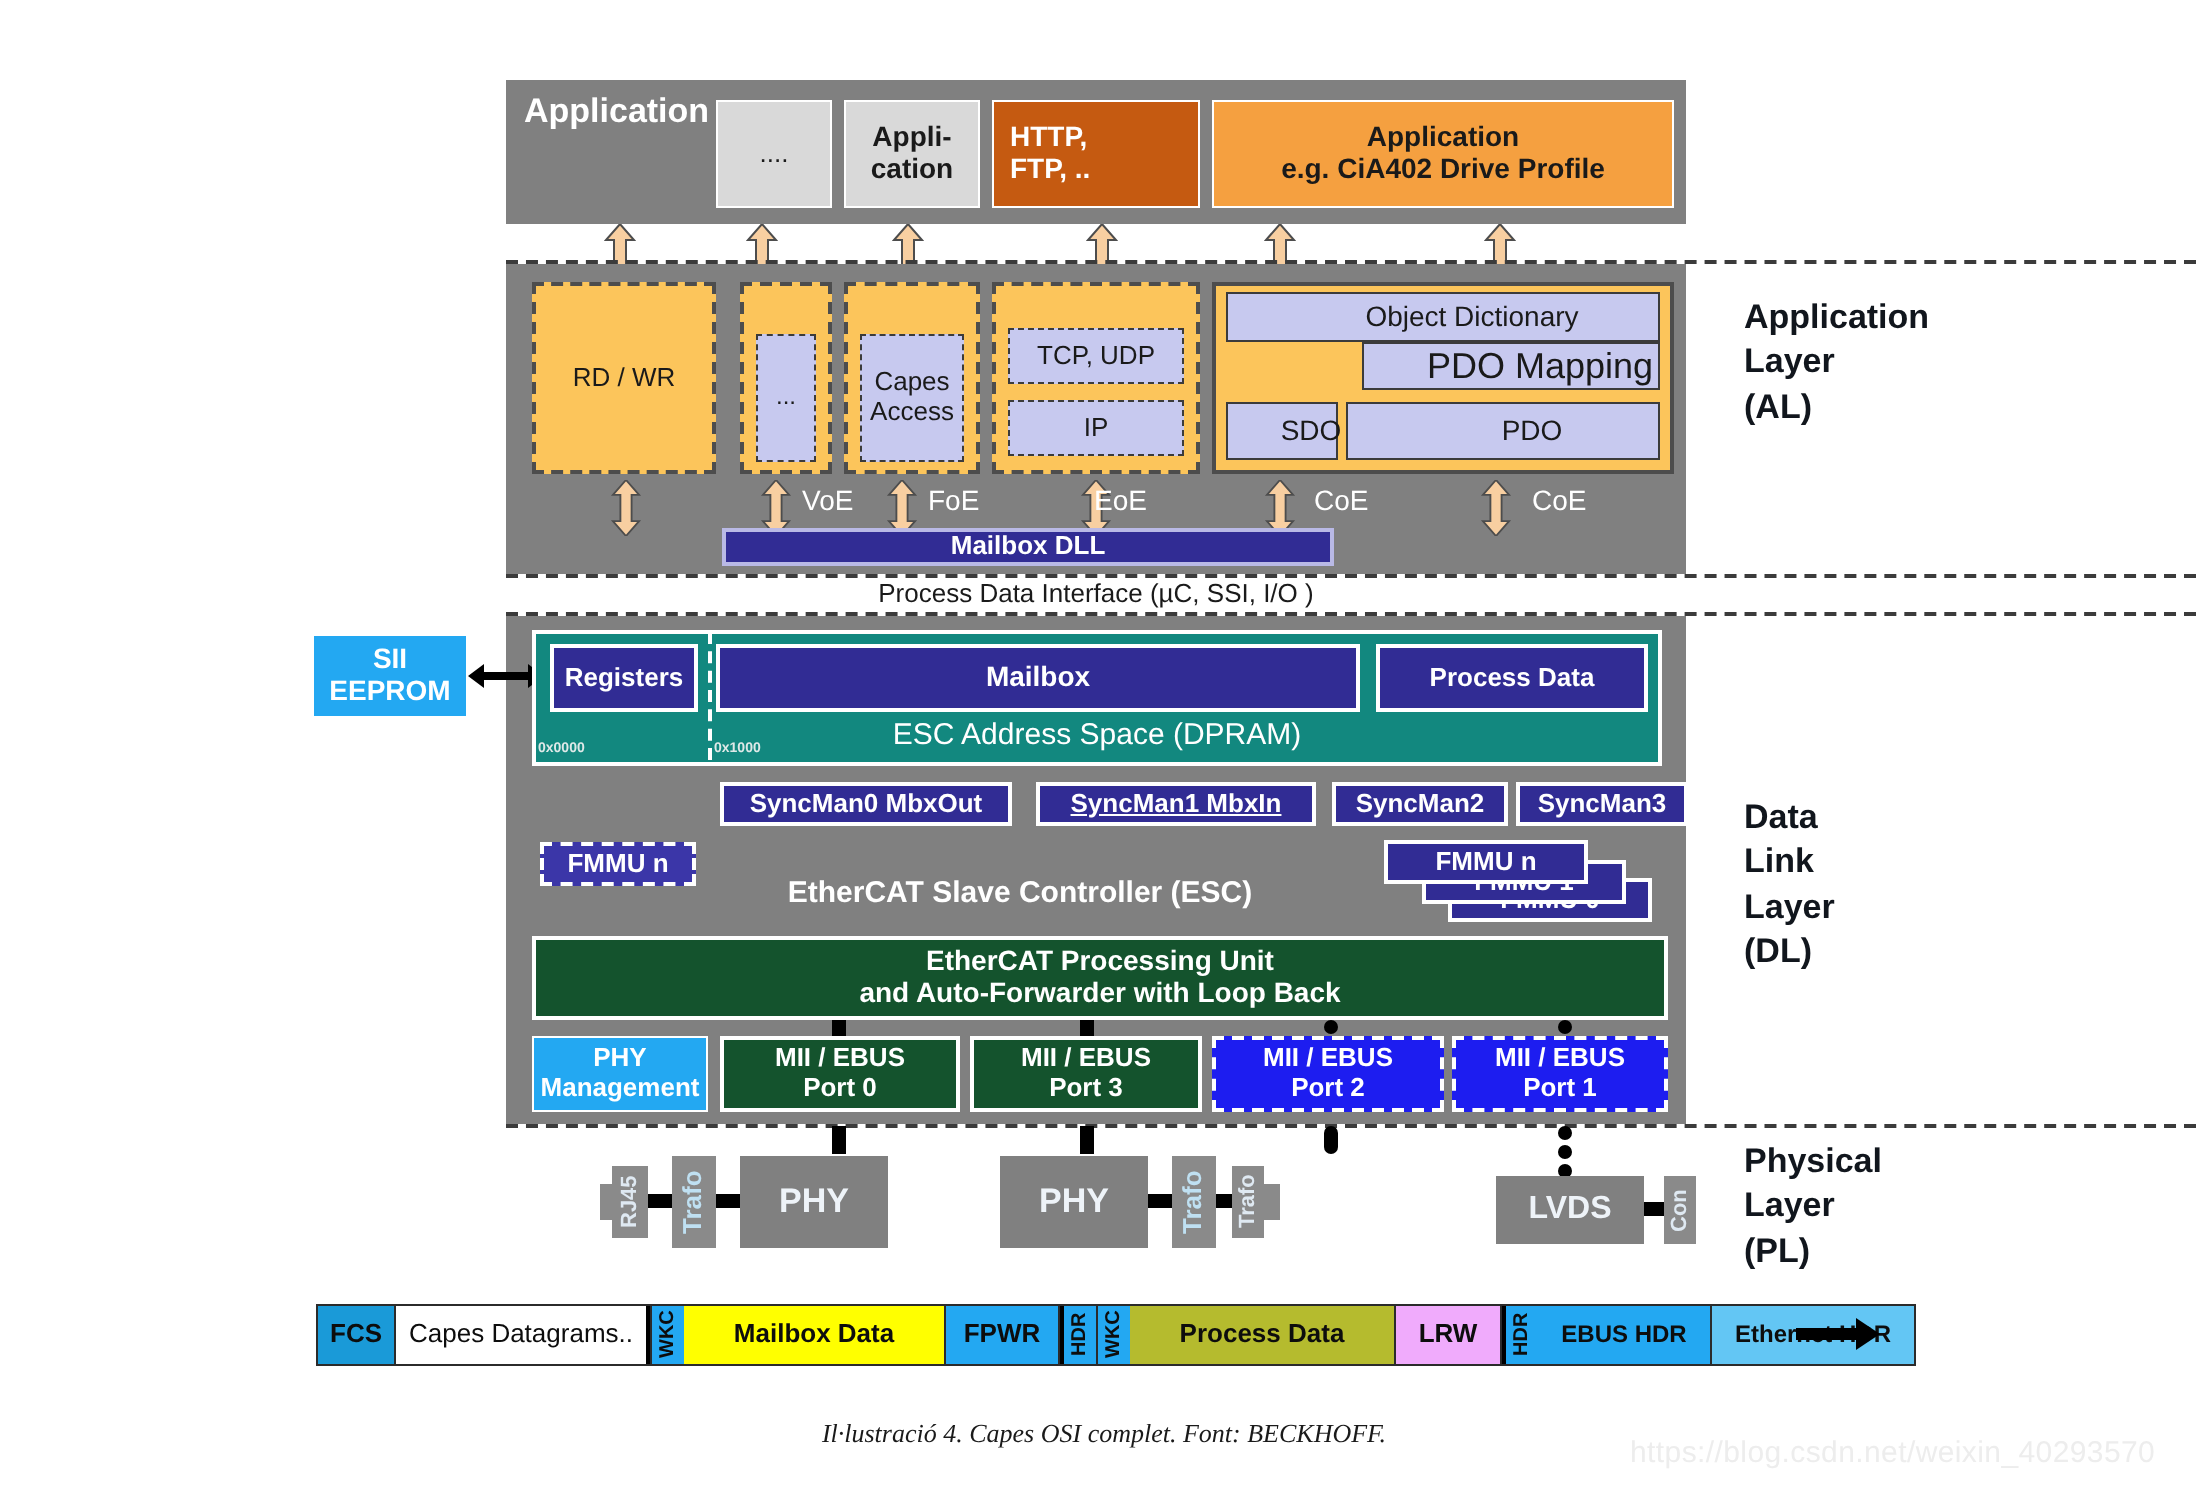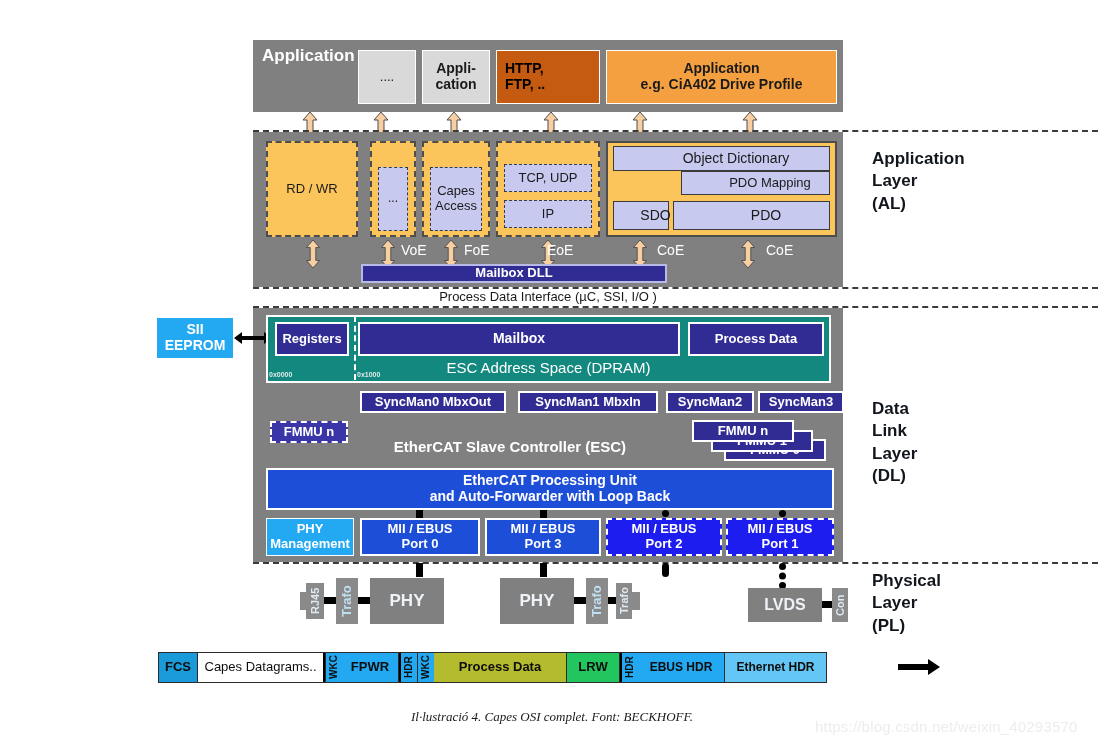--- a/index.html
+++ b/index.html
@@ -5,30 +5,30 @@
   html,body{margin:0;padding:0;background:#ffffff;}
   body{width:1104px;height:747px;position:relative;overflow:hidden;
        font-family:"Liberation Sans","DejaVu Sans",sans-serif;}
   .abs{position:absolute;box-sizing:border-box;}
   .ctr{display:flex;align-items:center;justify-content:center;text-align:center;
        line-height:1.12;}
 
   
   .grey-band   {background:#808080;}
   .lt-grey-box {background:#d9d9d9;border:1px solid #ffffff;color:#1a1a1a;}
-  .dk-orange   {background:#c55a11;border:1px solid #ffffff;color:#000000;font-weight:bold;}
+  .dk-orange   {background:#c55a11;border:1px solid #ffffff;color:#ffffff;font-weight:bold;}
   .orange      {background:#f5a040;border:1px solid #ffffff;color:#1a1a1a;font-weight:bold;}
   .amber-box   {background:#fcc55b;border:2px dashed #4d4d4d;}
   .amber-solid {background:#fcc55b;border:2px solid #4d4d4d;}
   .lav         {background:#c7c9ef;border:1px solid #3b3b3b;color:#1a1a1a;padding-left:29px;}
   .lav-dash    {background:#c7c9ef;border:1px dashed #3b3b3b;color:#1a1a1a;}
   .navy        {background:#312c94;border:2px solid #ffffff;color:#ffffff;font-weight:bold;}
   .navy-dash   {background:#3b36a8;border:2px dashed #ffffff;color:#ffffff;font-weight:bold;}
   .teal        {background:#12887f;border:2px solid #ffffff;color:#ffffff;}
-  .blue        {background:#1d4ed8;border:2px solid #ffffff;color:#ffffff;font-weight:bold;}
+  .blue        {background:#14532d;border:2px solid #ffffff;color:#ffffff;font-weight:bold;}
   .blue-dash   {background:#1d1df0;border:2px dashed #ffffff;color:#ffffff;font-weight:bold;}
   .cyan        {background:#23a8f2;border:1px solid #ffffff;color:#ffffff;font-weight:bold;}
   .mailboxdll  {background:#312c94;border:2px solid #b9b9e6;color:#ffffff;font-weight:bold;}
   .phy-grey    {background:#808080;color:#eef3f8;font-weight:bold;}
   .trafo       {background:#8a8a8a;color:#bfe0f2;font-weight:bold;}
   .rj45        {background:#8a8a8a;color:#dfe9f2;font-weight:bold;}
 
   .vert{writing-mode:vertical-rl;transform:rotate(180deg);}
 
   
@@ -109,21 +109,21 @@
 <div class="abs amber-box" style="left:422px;top:141px;width:68px;height:96px;"></div>
 <div class="abs lav-dash ctr" style="left:430px;top:167px;width:52px;height:64px;font-size:13px;white-space:pre-line;">Capes
 Access</div>
 
 <div class="abs amber-box" style="left:496px;top:141px;width:104px;height:96px;"></div>
 <div class="abs lav-dash ctr" style="left:504px;top:164px;width:88px;height:28px;font-size:13px;">TCP, UDP</div>
 <div class="abs lav-dash ctr" style="left:504px;top:200px;width:88px;height:28px;font-size:13px;">IP</div>
 
 <div class="abs amber-solid" style="left:606px;top:141px;width:231px;height:96px;"></div>
 <div class="abs lav ctr" style="left:613px;top:146px;width:217px;height:25px;font-size:14px;">Object Dictionary</div>
-<div class="abs lav ctr" style="left:681px;top:171px;width:149px;height:24px;font-size:13px;text-align:right;">PDO Mapping</div>
+<div class="abs lav ctr" style="left:681px;top:171px;width:149px;height:24px;font-size:18px;text-align:right;">PDO Mapping</div>
 <div class="abs lav ctr" style="left:613px;top:201px;width:56px;height:29px;font-size:14px;">SDO</div>
 <div class="abs lav ctr" style="left:673px;top:201px;width:157px;height:29px;font-size:14px;">PDO</div>
 
 <div class="updown" style="left:305px;top:240px;">
   <svg width="16" height="28" viewBox="0 0 16 30">
       <polygon points="8,0 15,8 11,8 11,22 15,22 8,30 1,22 5,22 5,8 1,8" fill="#f8cfa1" stroke="#4d4d4d" stroke-width="1"></polygon>
     </svg>
   </div>
 
 <div class="updown" style="left:380px;top:240px;">
@@ -185,21 +185,21 @@
 <div class="abs teal" style="left:266px;top:315px;width:565px;height:68px;"></div>
 <div class="abs navy ctr" style="left:275px;top:322px;width:74px;height:34px;font-size:13px;">Registers</div>
 <div class="abs navy ctr" style="left:358px;top:322px;width:322px;height:34px;font-size:14px;">Mailbox</div>
 <div class="abs navy ctr" style="left:688px;top:322px;width:136px;height:34px;font-size:13px;">Process Data</div>
 <div class="abs ctr" style="left:266px;top:358px;width:565px;height:20px;font-size:15px;color:#ffffff;">ESC Address Space (DPRAM)</div>
 <div class="abs" style="left:269px;top:371px;font-size:7px;color:#dfe9e8;font-weight:bold;">0x0000</div>
 <div class="abs" style="left:357px;top:371px;font-size:7px;color:#dfe9e8;font-weight:bold;">0x1000</div>
 <div class="abs" style="left:354px;top:316px;width:0;height:64px;border-left:2px dashed #ffffff;"></div>
 
 <div class="abs navy ctr" style="left:360px;top:391px;width:146px;height:22px;font-size:13px;">SyncMan0 MbxOut</div>
-<div class="abs navy ctr" style="left:518px;top:391px;width:140px;height:22px;font-size:13px;">SyncMan1 MbxIn</div>
+<div class="abs navy ctr" style="left:518px;top:391px;width:140px;height:22px;font-size:13px;text-decoration:underline;">SyncMan1 MbxIn</div>
 <div class="abs navy ctr" style="left:666px;top:391px;width:88px;height:22px;font-size:13px;">SyncMan2</div>
 <div class="abs navy ctr" style="left:758px;top:391px;width:86px;height:22px;font-size:13px;">SyncMan3</div>
 
 <div class="abs navy-dash ctr" style="left:270px;top:421px;width:78px;height:22px;font-size:13px;">FMMU n</div>
 
 <div class="abs navy ctr" style="left:724px;top:439px;width:102px;height:22px;font-size:13px;">FMMU 0</div>
 <div class="abs navy ctr" style="left:711px;top:430px;width:102px;height:22px;font-size:13px;">FMMU 1</div>
 <div class="abs navy ctr" style="left:692px;top:420px;width:102px;height:22px;font-size:13px;">FMMU n</div>
 
 <div class="abs ctr" style="left:300px;top:436px;width:420px;height:22px;font-size:15px;color:#ffffff;font-weight:bold;">EtherCAT Slave Controller (ESC)</div>
@@ -260,25 +260,26 @@
 <div class="abs vert ctr rj45" style="left:832px;top:588px;width:16px;height:34px;font-size:11px;">Con</div>
 
 <div class="abs layer-label" style="left:872px;top:570px;width:130px;white-space:pre-line;">Physical
 Layer
 (PL)</div>
 
 <div class="abs" style="left:158px;top:652px;height:31px;display:flex;border:1px solid #2b2b2b;">
   <div class="ctr" style="width:38px;height:29px;background:#1a9ad8;color:#0d0d0d;font-size:13px;font-weight:bold;border-right:1px solid #2b2b2b;">FCS</div>
   <div class="ctr" style="width:125px;height:29px;background:#ffffff;color:#0d0d0d;font-size:13px;border-right:2px solid #000000;">Capes Datagrams..</div>
   <div class="ctr vert" style="width:16px;height:29px;background:#23a8f2;color:#0d0d0d;font-size:10px;font-weight:bold;border-right:1px solid #2b2b2b;">WKC</div>
+  <div class="ctr" style="width:130px;height:29px;background:#ffff00;color:#0d0d0d;font-size:13px;font-weight:bold;border-right:1px solid #2b2b2b;">Mailbox  Data</div>
   <div class="ctr" style="width:56px;height:29px;background:#23a8f2;color:#0d0d0d;font-size:13px;font-weight:bold;border-right:1px solid #2b2b2b;">FPWR</div>
   <div class="ctr vert" style="width:16px;height:29px;background:#23a8f2;color:#0d0d0d;font-size:10px;font-weight:bold;border-right:2px solid #000000;">HDR</div>
   <div class="ctr vert" style="width:16px;height:29px;background:#23a8f2;color:#0d0d0d;font-size:10px;font-weight:bold;border-right:1px solid #2b2b2b;">WKC</div>
   <div class="ctr" style="width:132px;height:29px;background:#b5bb2e;color:#0d0d0d;font-size:13px;font-weight:bold;border-right:1px solid #2b2b2b;">Process Data</div>
-  <div class="ctr" style="width:52px;height:29px;background:#22c55e;color:#0d0d0d;font-size:13px;font-weight:bold;border-right:1px solid #2b2b2b;">LRW</div>
+  <div class="ctr" style="width:52px;height:29px;background:#f0abfc;color:#0d0d0d;font-size:13px;font-weight:bold;border-right:1px solid #2b2b2b;">LRW</div>
   <div class="ctr vert" style="width:16px;height:29px;background:#23a8f2;color:#0d0d0d;font-size:10px;font-weight:bold;border-right:2px solid #000000;">HDR</div>
   <div class="ctr" style="width:86px;height:29px;background:#23a8f2;color:#0d0d0d;font-size:12px;font-weight:bold;border-right:1px solid #2b2b2b;">EBUS HDR</div>
   <div class="ctr" style="width:101px;height:29px;background:#63c6f4;color:#0d0d0d;font-size:12px;font-weight:bold;">Ethernet HDR</div>
 </div>
 
 <div class="abs" style="left:898px;top:659px;width:42px;height:16px;">
   <svg width="42" height="16" viewBox="0 0 42 16">
       <polygon points="0,5 30,5 30,0 42,8 30,16 30,11 0,11" fill="#000000"></polygon>
     </svg></div>
 

